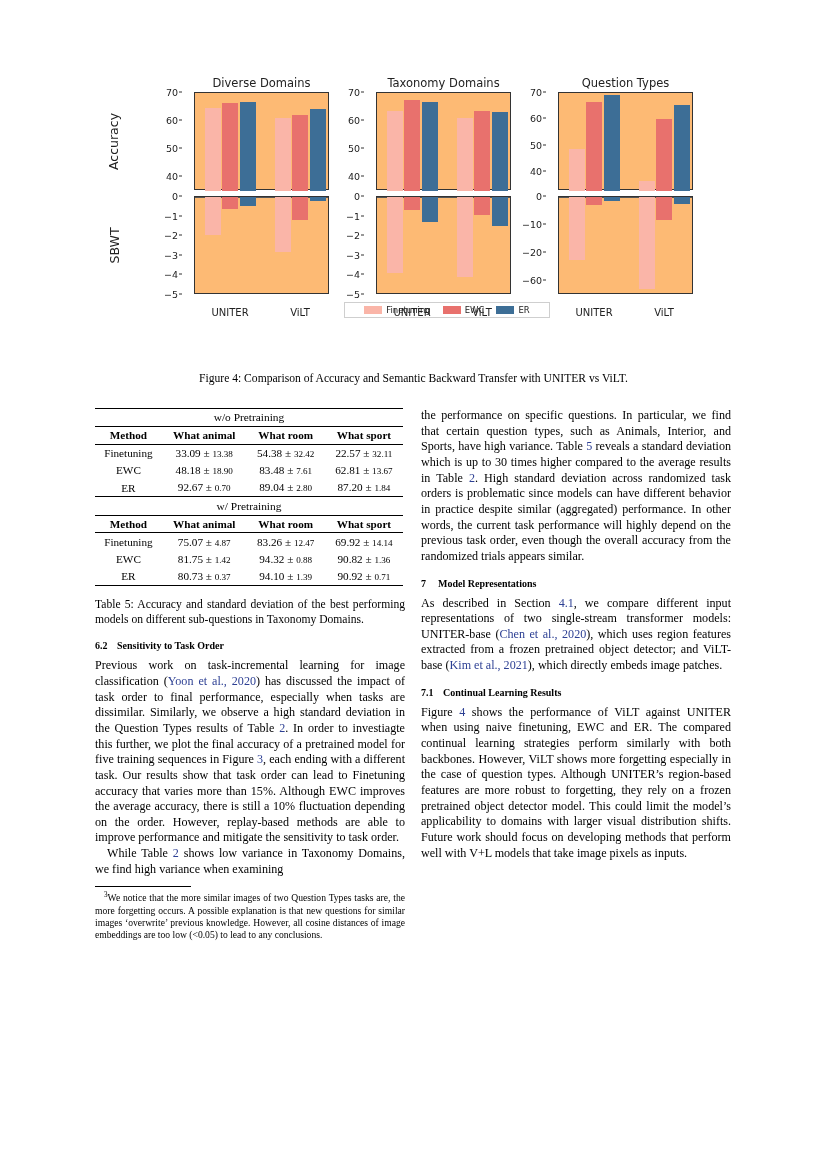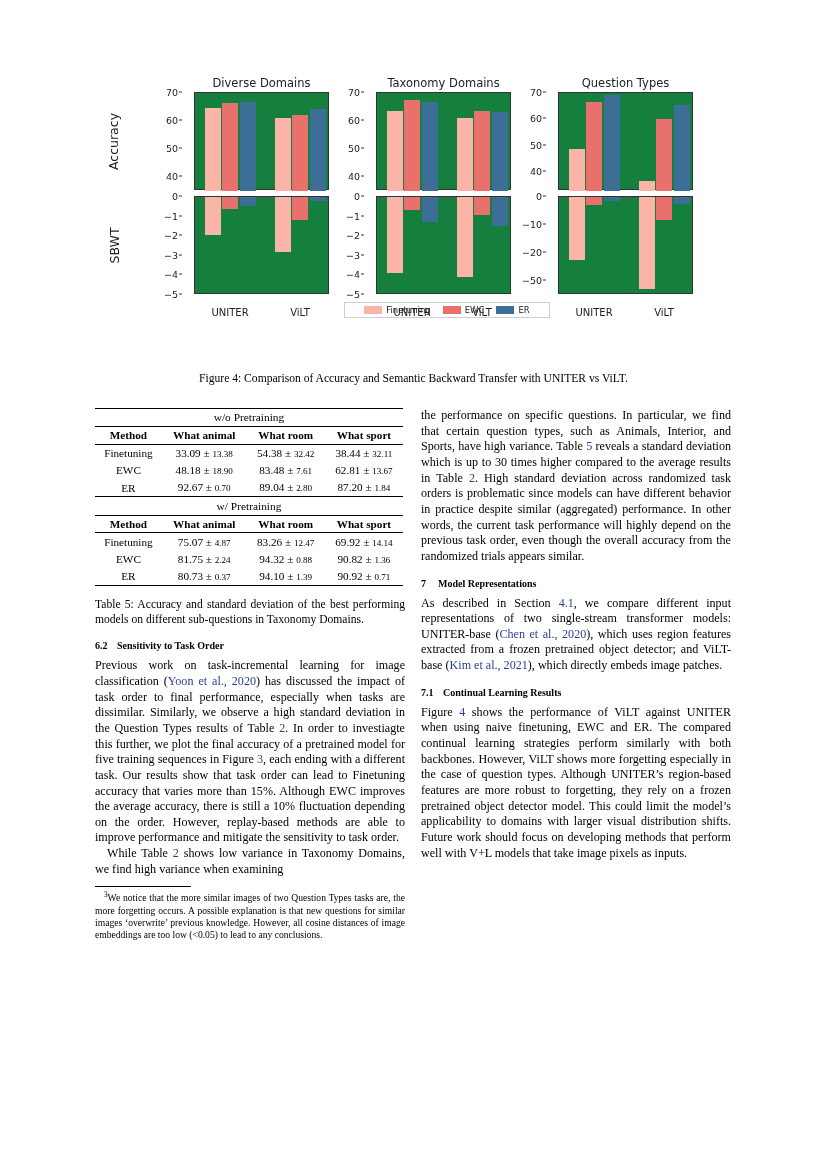--- a/index.html
+++ b/index.html
@@ -84,21 +84,21 @@
     background:#333;
     transform:translateY(-50%);
   }
 
   .plotbox{
     position:relative;
     width:140px;
     height:98px;
     border:1px solid #333;
     box-sizing:border-box;
-    background:#15803d;
+    background:#fdba74;
     margin-left:12px;
   }
   .plotarea{
     position:absolute;
     left:0; top:0; right:0; bottom:0;
   }
   .bar{
     position:absolute;
     bottom:0;
   }
@@ -412,21 +412,21 @@
         </div>
 
         <div class="cellwrap">
           <div class="ytickcol">
               <div class="ytick" style="top: 0px;">0</div>
               <div class="ytickmark" style="top: 0px;"></div>
               <div class="ytick" style="top: 28px;">−10</div>
               <div class="ytickmark" style="top: 28px;"></div>
               <div class="ytick" style="top: 56px;">−20</div>
               <div class="ytickmark" style="top: 56px;"></div>
-              <div class="ytick" style="top: 84px;">−50</div>
+              <div class="ytick" style="top: 84px;">−60</div>
               <div class="ytickmark" style="top: 84px;"></div>
             </div>
           <div class="plotbox">
             <div class="plotarea">
                 <div class="zeroline" style="top: 0px;"></div>
                 <div class="bar" style="left: 9.5px; width: 16px; background: rgb(250, 181, 168); top: 0px; height: 63px; bottom: auto;"></div>
                 <div class="bar" style="left: 27px; width: 16px; background: rgb(232, 113, 109); top: 0px; height: 7.56px; bottom: auto;"></div>
                 <div class="bar" style="left: 44.5px; width: 16px; background: rgb(61, 110, 150); top: 0px; height: 4.2px; bottom: auto;"></div>
                 <div class="bar" style="left: 79.5px; width: 16px; background: rgb(250, 181, 168); top: 0px; height: 91.56px; bottom: auto;"></div>
                 <div class="bar" style="left: 97px; width: 16px; background: rgb(232, 113, 109); top: 0px; height: 22.96px; bottom: auto;"></div>
@@ -469,21 +469,21 @@
           <tr class="rule-mid hdrband">
             <th class="lcell">Method</th>
             <th>What animal</th>
             <th>What room</th>
             <th>What sport</th>
           </tr>
           <tr>
             <td class="lcell">Finetuning</td>
             <td><span>33.09</span> <span>±</span> <span class="pm">13.38</span></td>
             <td><span>54.38</span> <span>±</span> <span class="pm">32.42</span></td>
-            <td><span>38.44</span> <span>±</span> <span class="pm">32.11</span></td>
+            <td><span>22.57</span> <span>±</span> <span class="pm">32.11</span></td>
           </tr>
           <tr>
             <td class="lcell">EWC</td>
             <td><span>48.18</span> <span>±</span> <span class="pm">18.90</span></td>
             <td><span>83.48</span> <span>±</span> <span class="pm">7.61</span></td>
             <td><span>62.81</span> <span>±</span> <span class="pm">13.67</span></td>
           </tr>
           <tr>
             <td class="lcell">ER</td>
             <td><span>92.67</span> <span>±</span> <span class="pm">0.70</span></td>
@@ -500,21 +500,21 @@
             <th>What sport</th>
           </tr>
           <tr>
             <td class="lcell">Finetuning</td>
             <td><span>75.07</span> <span>±</span> <span class="pm">4.87</span></td>
             <td><span>83.26</span> <span>±</span> <span class="pm">12.47</span></td>
             <td><span>69.92</span> <span>±</span> <span class="pm">14.14</span></td>
           </tr>
           <tr>
             <td class="lcell">EWC</td>
-            <td><span>81.75</span> <span>±</span> <span class="pm">2.24</span></td>
+            <td><span>81.75</span> <span>±</span> <span class="pm">1.42</span></td>
             <td><span>94.32</span> <span>±</span> <span class="pm">0.88</span></td>
             <td><span>90.82</span> <span>±</span> <span class="pm">1.36</span></td>
           </tr>
           <tr class="rule-bot">
             <td class="lcell">ER</td>
             <td><span>80.73</span> <span>±</span> <span class="pm">0.37</span></td>
             <td><span>94.10</span> <span>±</span> <span class="pm">1.39</span></td>
             <td><span>90.92</span> <span>±</span> <span class="pm">0.71</span></td>
           </tr>
         </tbody>

